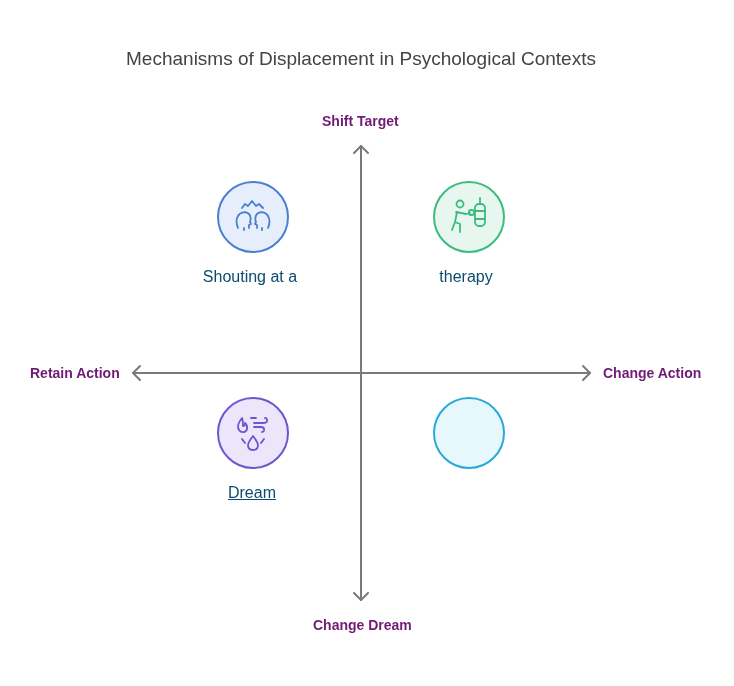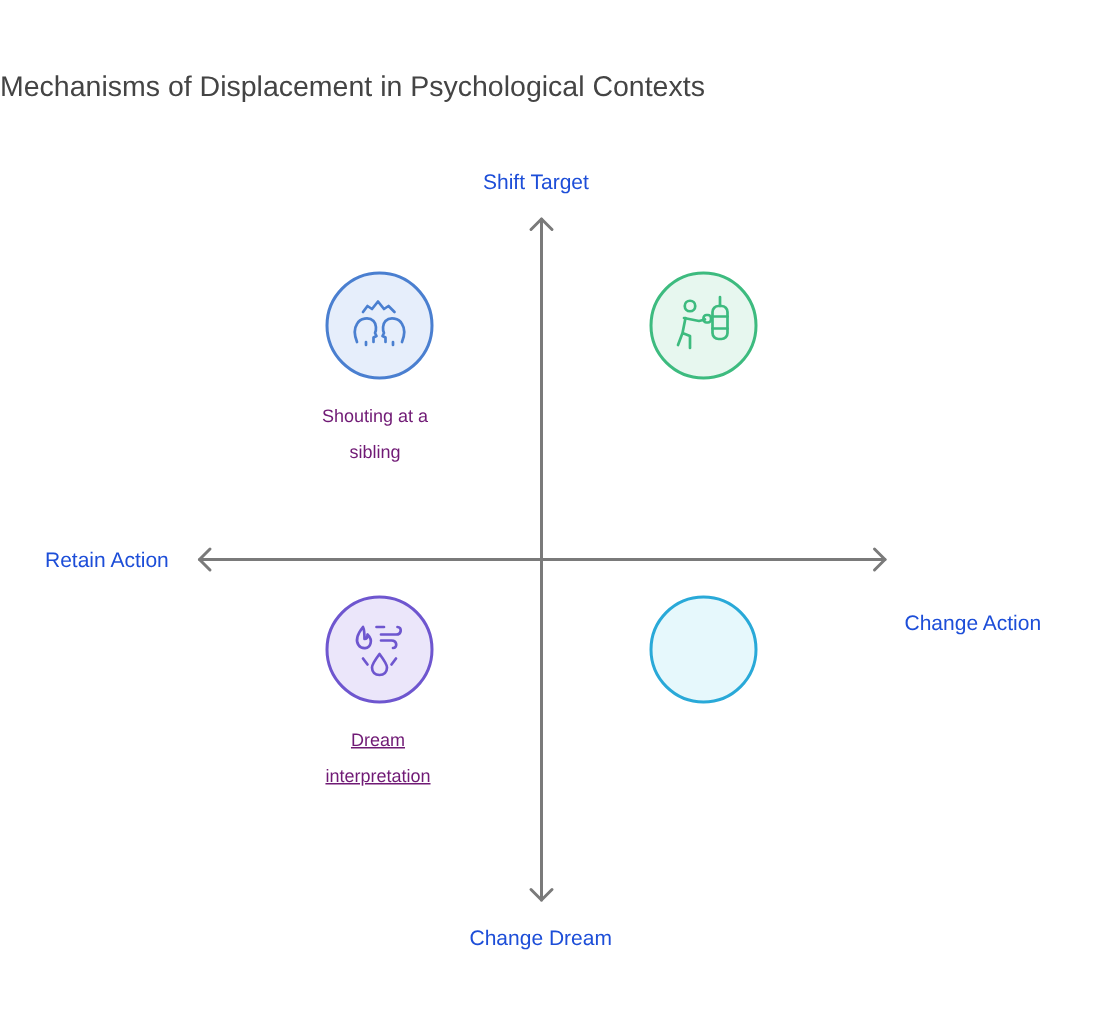--- a/index.html
+++ b/index.html
@@ -1,83 +1,82 @@
 <!DOCTYPE html>
 <html><head>
 <meta charset="utf-8">
 <style>
   html, body { margin: 0; padding: 0; background: #ffffff; }
   body { width: 734px; height: 686px; position: relative; overflow: hidden;
          font-family: "Liberation Sans", "DejaVu Sans", sans-serif; }
-  .title { position: absolute; left: 0; width: 722px; top: 48px; text-align: left;
+  .title { position: absolute; left: 0; width: 722px; top: 48px; text-align: center;
            font-size: 19px; color: #444444; }
-  .axis-label { position: absolute; font-size: 14px; color: #1d4ed8; white-space: nowrap; }
+  .axis-label { position: absolute; font-size: 14px; color: #701a75; white-space: nowrap; font-weight: bold; }
   svg.axes { position: absolute; left: 0; top: 0; }
   .node { position: absolute; width: 72px; height: 72px; border-radius: 50%;
           box-sizing: border-box; border: 2px solid; display: flex; align-items: center; justify-content: center; }
   .node svg { width: 50px; height: 50px; }
-  .label { position: absolute; width: 180px; text-align: center; font-size: 12px; line-height: 24px; color: #701a75; }
+  .label { position: absolute; width: 180px; text-align: center; font-size: 16px; line-height: 24px; color: #0c4a6e; }
 </style>
 </head>
 <body>
 
 <div class="title">Mechanisms of Displacement in Psychological Contexts</div>
 
 <svg class="axes" width="734" height="686">
   <g stroke="#7a7a7a" stroke-width="2" fill="none" stroke-linecap="round" stroke-linejoin="round">
     <line x1="361" y1="146" x2="361" y2="600"></line>
     <polyline points="354,153 361,146 368,153"></polyline>
     <polyline points="354,593 361,600 368,593"></polyline>
     <line x1="133" y1="373" x2="590" y2="373"></line>
     <polyline points="140,366 133,373 140,380"></polyline>
     <polyline points="583,366 590,373 583,380"></polyline>
   </g>
 </svg>
 
 <div class="axis-label" style="left:322px; top:113px;">Shift Target</div>
 <div class="axis-label" style="left:313px; top:617px;">Change Dream</div>
 <div class="axis-label" style="left:30px; top:365px;">Retain Action</div>
-<div class="axis-label" style="left:603px; top:365px;margin-top:42px;">Change Action</div>
+<div class="axis-label" style="left:603px; top:365px;">Change Action</div>
 
 <div class="node" style="left:217px; top:181px; border-color:#4a7fd0; background:#e6eefb;">
   <svg viewBox="0 0 50 50" fill="none" stroke="#4a7fd0" stroke-width="1.8" stroke-linecap="round" stroke-linejoin="round">
     <polyline points="14,16 17,12 20,14 24,9 28,14 31,12 35,16"></polyline>
     <path d="M10,36 C8,31 8,27 10,24 C12,20 18,19 21,22 C23,24 23,28 22,30 L23,32 L21,33 L21,36 M16,36 L16,38"></path>
     <path d="M40,36 C42,31 42,27 40,24 C38,20 32,19 29,22 C27,24 27,28 28,30 L27,32 L29,33 L29,36 M34,36 L34,38"></path>
   </svg>
 </div>
 <div class="label" style="left:160px; top:265px;">
   <div>Shouting at a</div>
-  <div>sibling</div>
 </div>
 
 <div class="node" style="left:433px; top:181px; border-color:#3dbb7f; background:#e7f7ef;">
   <svg viewBox="0 0 50 50" fill="none" stroke="#3dbb7f" stroke-width="1.8" stroke-linecap="round" stroke-linejoin="round">
     <circle cx="16" cy="12" r="3.5"></circle>
     <path d="M12,20 L22,22 L26,21"></path>
     <rect x="25" y="18" width="5" height="5" rx="2"></rect>
     <path d="M13,20 L11,30 L8,38 M11,30 L16,32 L16,40"></path>
     <line x1="36" y1="6" x2="36" y2="12"></line>
     <rect x="31" y="12" width="10" height="22" rx="4"></rect>
     <line x1="31" y1="19" x2="41" y2="19"></line>
     <line x1="31" y1="27" x2="41" y2="27"></line>
   </svg>
 </div>
 <div class="label" style="left:376px; top:265px;">
+  <div>therapy</div>
 </div>
 
 <div class="node" style="left:217px; top:397px; border-color:#6e56cf; background:#ebe6fa;">
   <svg viewBox="0 0 50 50" fill="none" stroke="#6e56cf" stroke-width="1.8" stroke-linecap="round" stroke-linejoin="round">
     <path d="M14,10 C10,15 9,19 11,22 C13,25 18,25 19,21 C20,18 18,16 17,15 C17,17 16,18 15,18 C15,15 15,12 14,10 Z"></path>
     <path d="M23,10 L28,10"></path>
     <path d="M26,15 L36,15 C40,15 40,10 37,10"></path>
     <path d="M26,19 L33,19 C37,19 37,24 34,24"></path>
     <path d="M25,28 C22,32 20,35 20,37 C20,40 22,42 25,42 C28,42 30,40 30,37 C30,35 28,32 25,28 Z"></path>
     <line x1="14" y1="31" x2="17" y2="35"></line>
     <line x1="36" y1="31" x2="33" y2="35"></line>
   </svg>
 </div>
 <div class="label" style="left:162px; top:481px;text-decoration:underline;">
   <div>Dream</div>
-  <div>interpretation</div>
 </div>
 
 <div class="node" style="left:433px; top:397px; border-color:#29a9d8; background:#e6f8fc;"></div>
 
 </body></html>

